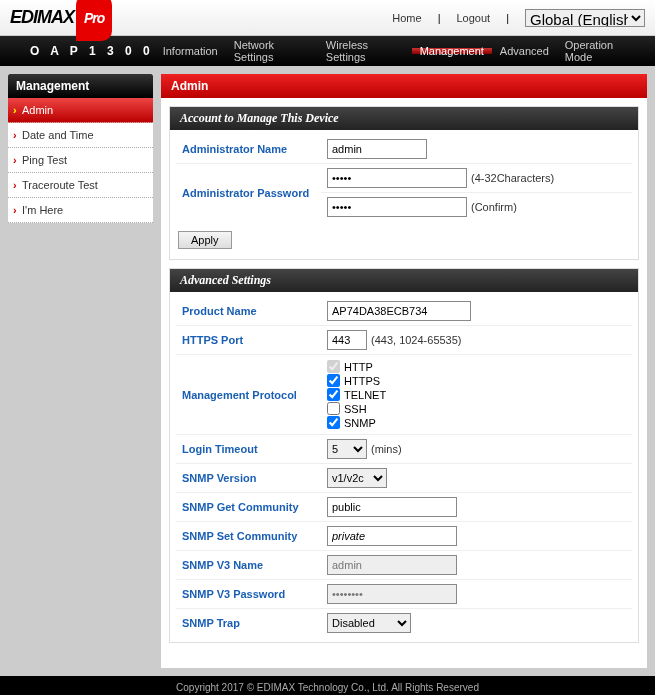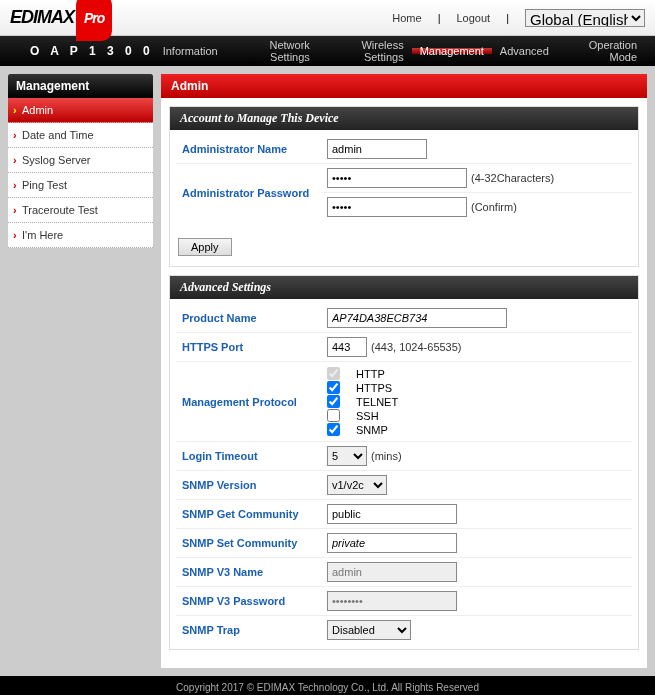--- a/index.html
+++ b/index.html
@@ -5,21 +5,21 @@
 * { box-sizing: border-box; margin: 0; padding: 0; }
 body { font-family: Arial, sans-serif; font-size: 11px; background: #fff; width: 655px; }
 .topbar { background: linear-gradient(#fff,#eee); border-bottom: 1px solid #ccc; padding: 6px 10px; display: flex; justify-content: space-between; align-items: center; height: 36px; }
 .logo { font-family: Arial Black, sans-serif; font-weight: 900; font-size: 18px; font-style: italic; letter-spacing: -1px; }
 .logo .pro { background: #e60000; color: #fff; border-radius: 10px 10px 10px 0; padding: 15px 8px; margin-left: 2px; font-style: italic; font-size: 14px; }
 .topright { font-size: 11px; display: flex; align-items: center; gap: 16px; }
 .topright a { color: #333; text-decoration: none; }
 .topright select { font-size: 15px; height: 18px; }
 .navbar { background: linear-gradient(#222,#000); color: #ccc; display: flex; align-items: center; height: 30px; padding: 12px 10px; }
 .model { font-weight: bold; letter-spacing: 4px; font-size: 12px; color: #fff; width: 150px; padding-left: 20px; }
-.nav { display: flex; height: 100%; text-align: right; }
+.nav { display: flex; height: 100%; }
 .nav-item { padding: 0 8px; color: #ccc; display: flex; align-items: center; cursor: pointer; font-size: 11px; }
 .nav-item.active { background: linear-gradient(#c33,#8a0000); color: #fff; }
 .main { background: #ccc; display: flex; padding: 8px; gap: 8px; min-height: 600px; align-items: flex-start; }
 .sidebar { width: 145px; background: #fff; }
 .sidebar-head { background: linear-gradient(#333,#000); color: #fff; font-weight: bold; padding: 5px 8px; font-size: 12px; border-radius: 2px 2px 0 0; }
 .side-item { padding: 6px 8px 6px 14px; border-bottom: 1px dotted #aaa; cursor: pointer; color: #333; position: relative; font-size: 11px; }
 .side-item::before { content: "›"; color: #c00; position: absolute; left: 5px; font-weight: bold; }
 .side-item.active { background: linear-gradient(#e44,#b00); color: #fff; }
 .side-item.active::before { color: #ff0; }
 .content { flex: 1; background: #fff; padding: 0; }
@@ -29,22 +29,22 @@
 .panel-body { padding: 5px 6px; }
 table.form { width: 100%; border-collapse: collapse; }
 table.form td { padding: 4px 6px; vertical-align: middle; font-size: 11px; }
 table.form td.lbl { color: #1a5fb4; font-weight: bold; width: 145px; }
 table.form tr { border-bottom: 1px solid #eee; }
 table.form tr:last-child { border-bottom: none; }
 input[type=text], input[type=password] { font-size: 11px; padding: 2px 4px; border: 1px solid #888; background: #fff; height: 20px; }
 input[disabled] { background: #eee; color: #777; }
 select { font-size: 11px; height: 20px; border: 1px solid #888; }
 .hint { color: #333; font-size: 11px; margin-left: 4px; }
-.apply { margin: 12px 8px 10px; padding: 2px 12px; font-size: 11px; background: linear-gradient(#f5f5f5,#ddd); border: 1px solid #999; cursor: pointer; }
-.chk-row { display: flex; align-items: center; gap: 16px; margin: 1px 0; font-size: 11px; }
+.apply { margin: 5px 8px 10px; padding: 2px 12px; font-size: 11px; background: linear-gradient(#f5f5f5,#ddd); border: 1px solid #999; cursor: pointer; }
+.chk-row { display: flex; align-items: center; gap: 4px; margin: 1px 0; font-size: 11px; }
 .footer { background: #000; color: #aaa; text-align: center; padding: 6px; font-size: 10px; }
 .scroll-wrap { position: relative; overflow-y: scroll; height: 570px; }
 </style>
 </head>
 <body>
 
 <div class="topbar">
   <div class="logo">EDIMAX<span class="pro">Pro</span></div>
   <div class="topright">
     <a href="#">Home</a> |
@@ -64,21 +64,20 @@
       <div class="nav-item">Operation Mode</div>
     </div>
 </div>
 
 <div class="main">
   <div class="sidebar">
     <div class="sidebar-head">Management</div>
     <div id="side">
         <div class="side-item active">Admin</div>
         <div class="side-item">Date and Time</div>
-        <div class="side-item">Syslog Server</div>
         <div class="side-item">Ping Test</div>
         <div class="side-item">Traceroute Test</div>
         <div class="side-item">I'm Here</div>
       </div>
   </div>
   <div class="content">
     <div class="page-title">Admin</div>
     <div class="scroll-wrap">
 
     <div class="panel">
@@ -103,21 +102,21 @@
       <button class="apply">Apply</button>
     </div>
 
     <div class="panel">
       <div class="panel-head">Advanced Settings</div>
       <div class="panel-body">
         <table class="form">
           <tbody>
                 <tr>
                   <td class="lbl">Product Name</td>
-              <td><input type="text" style="width: 180px; font-style: italic;" value="AP74DA38ECB734"></td>
+              <td><input type="text" style="width: 144px;" value="AP74DA38ECB734"></td>
                 </tr>
           <tr>
                   <td class="lbl">HTTPS Port</td>
               <td><input type="text" style="width: 40px;" value="443"><span class="hint">(443, 1024-65535)</span></td>
                 </tr>
           <tr>
                   <td class="lbl">Management Protocol</td>
               <td>
                 <div class="chk-row">
                       <input type="checkbox" checked="" disabled="" style="">

